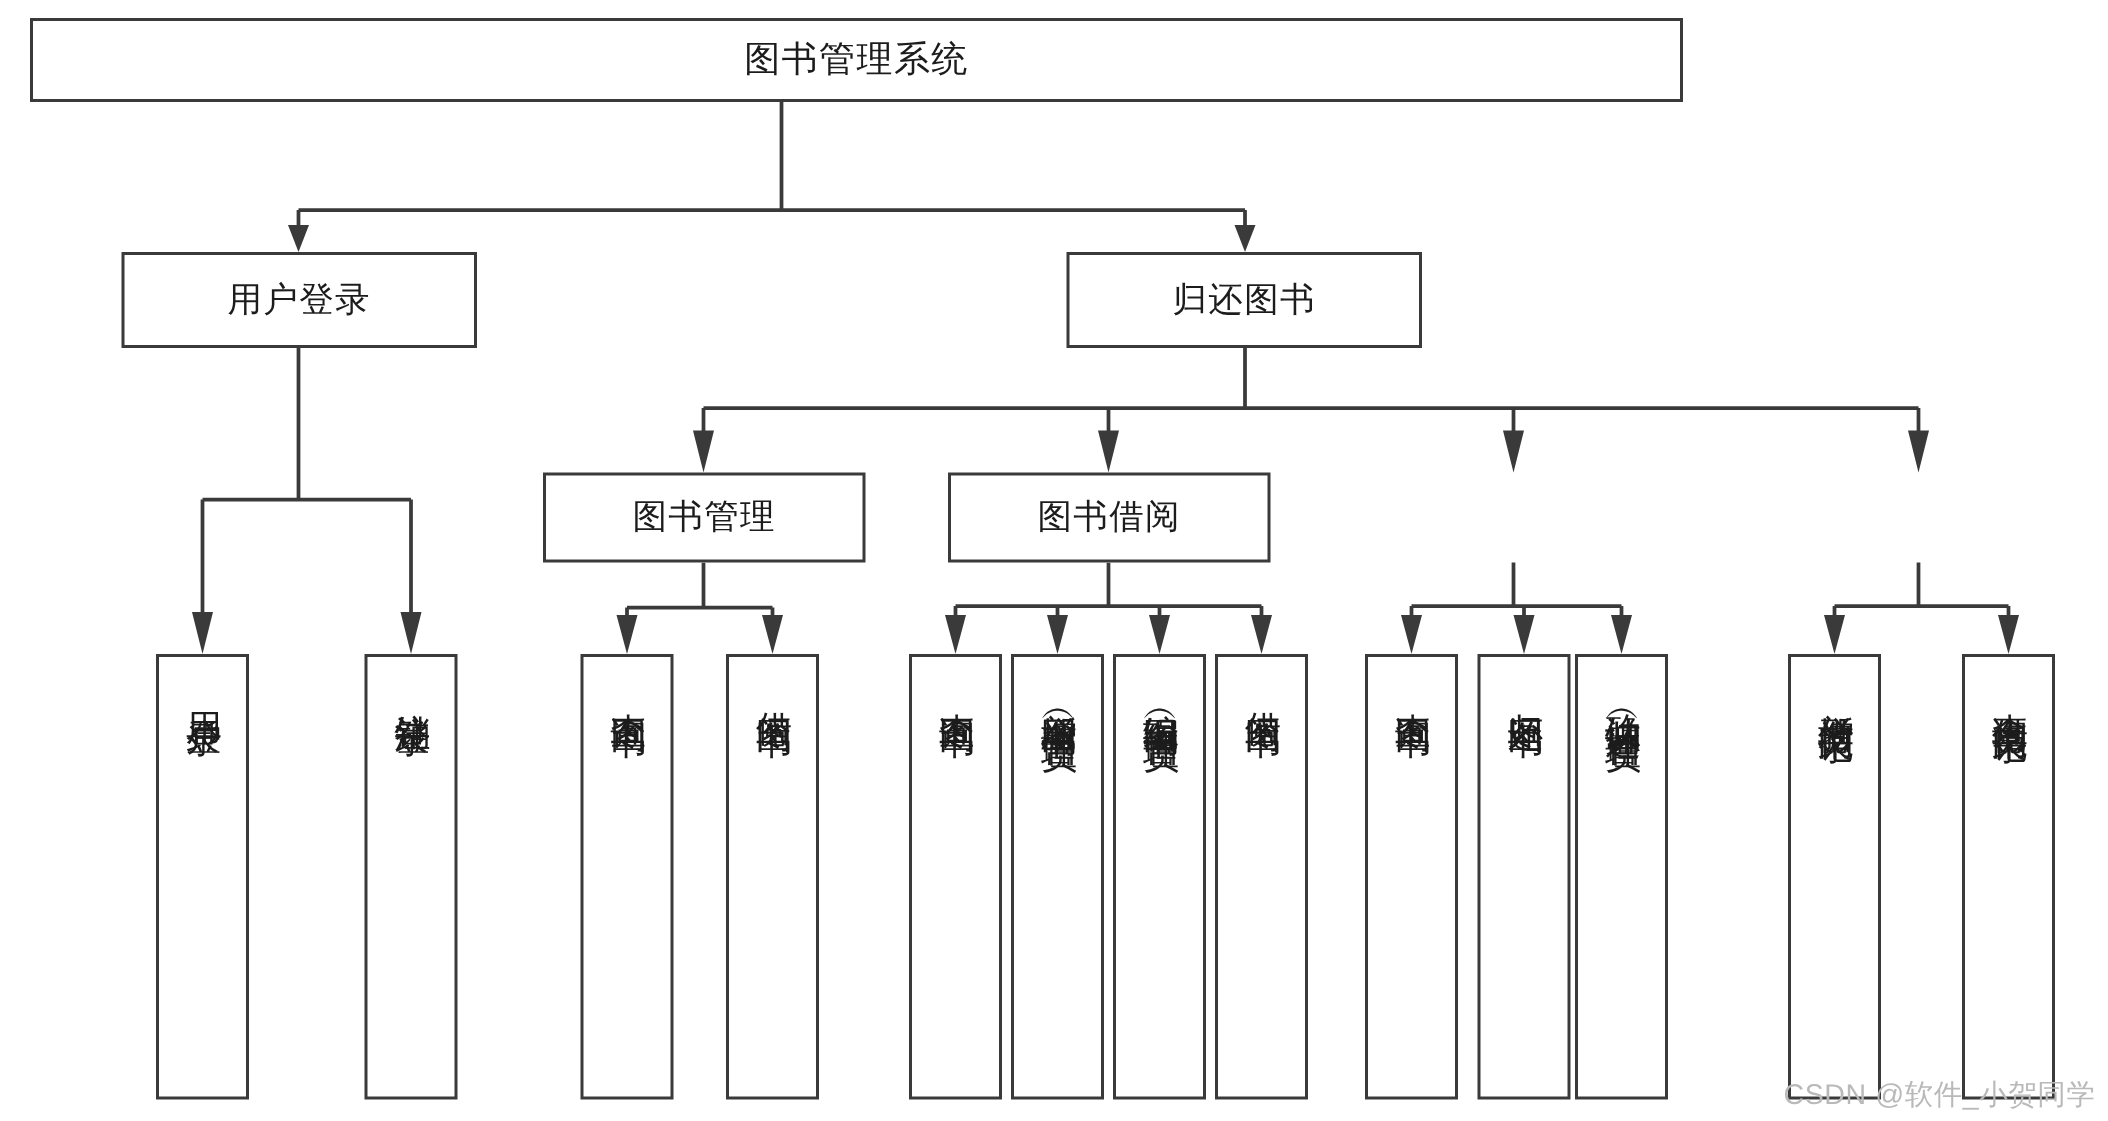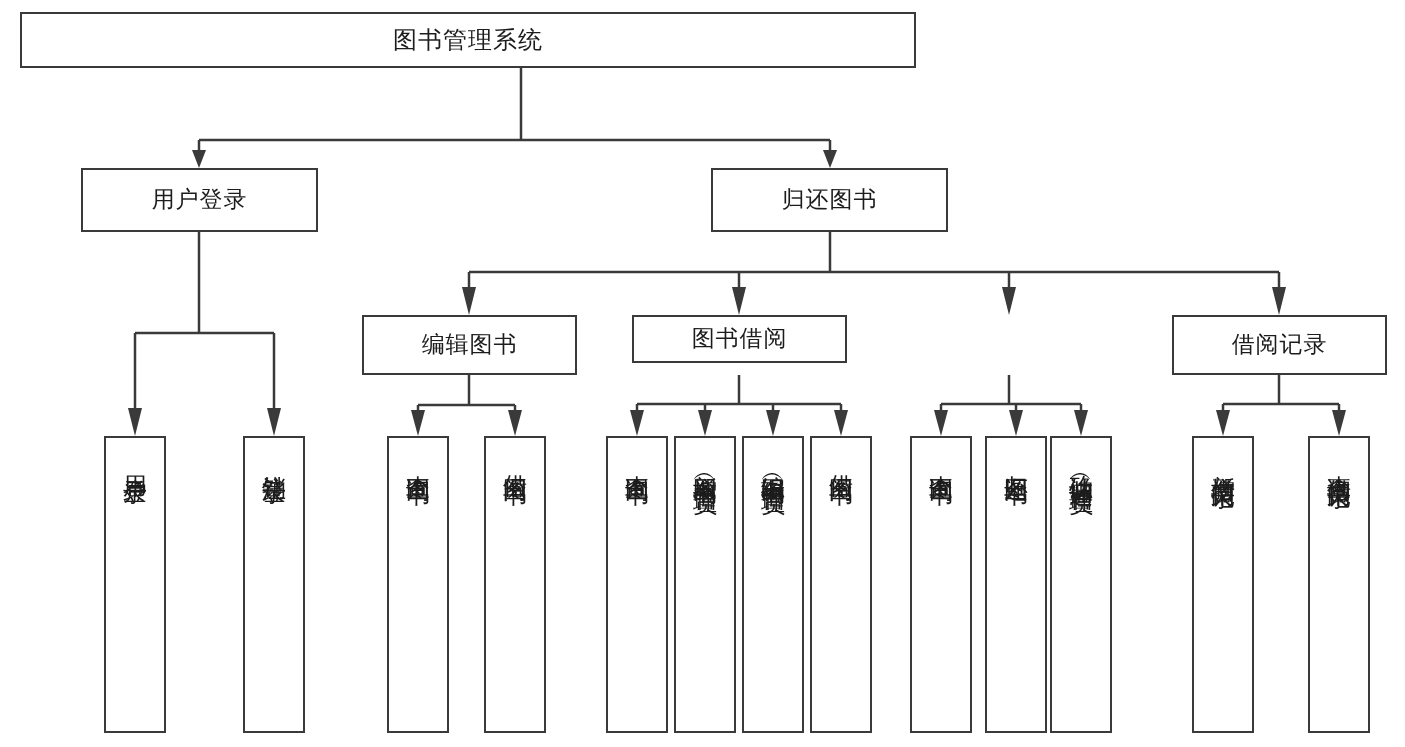--- a/index.html
+++ b/index.html
@@ -145,44 +145,41 @@
     <polygon class="arrowhead" points="1074,410 1088,410 1081,436"></polygon>
 
     <line x1="1279" y1="375" x2="1279" y2="404"></line>
     <line x1="1223" y1="404" x2="1339" y2="404"></line>
     <line x1="1223" y1="404" x2="1223" y2="412"></line>
     <polygon class="arrowhead" points="1216,410 1230,410 1223,436"></polygon>
     <line x1="1339" y1="404" x2="1339" y2="412"></line>
     <polygon class="arrowhead" points="1332,410 1346,410 1339,436"></polygon>
   </svg>
 
-  <div class="node horiz root" style="left:20px; top:12px; width:896px; height:56px;">
+  <div class="node horiz root" style="left:20px; top:12px; width:1102px; height:56px;">
     <span class="label">图书管理系统</span>
   </div>
 
   <div class="node horiz" style="left:81px; top:168px; width:237px; height:64px;">
     <span class="label">用户登录</span>
   </div>
 
   <div class="node horiz" style="left:711px; top:168px; width:237px; height:64px;">
     <span class="label">归还图书</span>
   </div>
 
   <div class="node horiz" style="left:362px; top:315px; width:215px; height:60px;">
-    <span class="label">编辑图书</span>
-  </div>
-
-  <div class="node horiz" style="left:632px; top:315px; width:215px; height:48px;">
+    <span class="label">图书管理</span>
+  </div>
+
+  <div class="node horiz" style="left:632px; top:315px; width:215px; height:60px;">
     <span class="label">图书借阅</span>
   </div>
 
 
-  <div class="node horiz" style="left:1172px; top:315px; width:215px; height:60px;">
-    <span class="label">借阅记录</span>
-  </div>
 
   <div class="node vert" style="left:104px; top:436px; width:62px; height:297px;">
     <span class="label">用户登录</span>
   </div>
 
   <div class="node vert" style="left:243px; top:436px; width:62px; height:297px;">
     <span class="label">注销登录</span>
   </div>
 
   <div class="node vert" style="left:387px; top:436px; width:62px; height:297px;">
@@ -222,13 +219,14 @@
   </div>
 
   <div class="node vert" style="left:1192px; top:436px; width:62px; height:297px;">
     <span class="label">新增借阅记录</span>
   </div>
 
   <div class="node vert" style="left:1308px; top:436px; width:62px; height:297px;">
     <span class="label">查询借阅记录</span>
   </div>
 
+  <div id="watermark">CSDN @软件_小贺同学</div>
 </div>
 
 </body></html>

